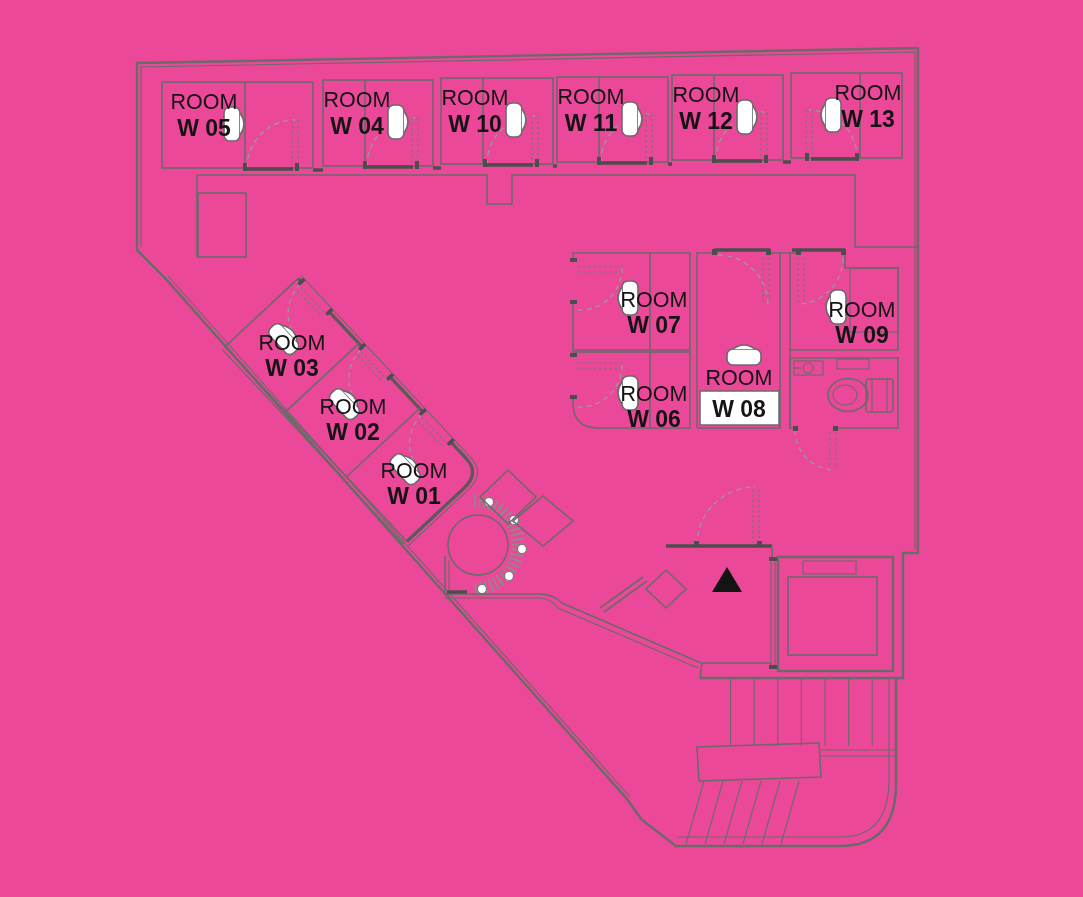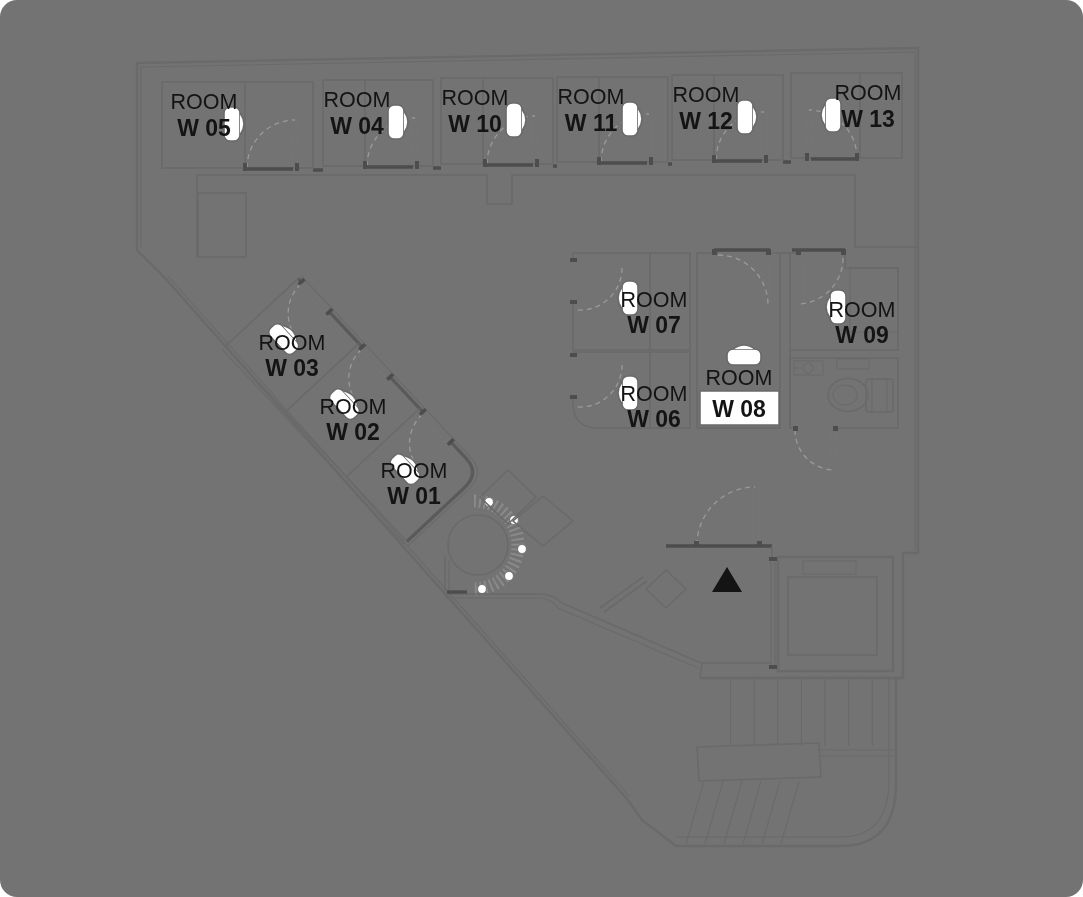--- a/index.html
+++ b/index.html
@@ -1,16 +1,16 @@
 <!DOCTYPE html>
 <html><head>
 <meta charset="utf-8">
 <style>
   html,body{margin:0;padding:0;background:#ffffff;}
-  .stage{width:1083px;height:897px;position:relative;background:#737373;overflow:hidden;border-radius:17px;}
+  .stage{width:1083px;height:897px;position:relative;background:#ec4899;overflow:hidden;}
   svg{display:block;}
   .w{stroke:#6a6a6a;stroke-width:1.6;fill:none;}
   .w2{stroke:#6a6a6a;stroke-width:2.4;fill:none;}
   .wth{stroke:#6a6a6a;stroke-width:1.1;fill:none;}
   .hv{stroke:#5a5a5a;stroke-width:3.2;fill:none;}
   .dk{stroke:#4d4d4d;stroke-width:3.4;fill:none;}
   .jb{fill:#4d4d4d;stroke:none;}
   .dash{stroke:#9a9a9a;stroke-width:1.3;fill:none;stroke-dasharray:5 4;}
   .trk{stroke:#777;stroke-width:1.2;fill:none;stroke-dasharray:2.6 2.6;}
   .pr{stroke:#8b8b8b;stroke-width:13;fill:none;stroke-dasharray:2 3.2;opacity:.95;}

